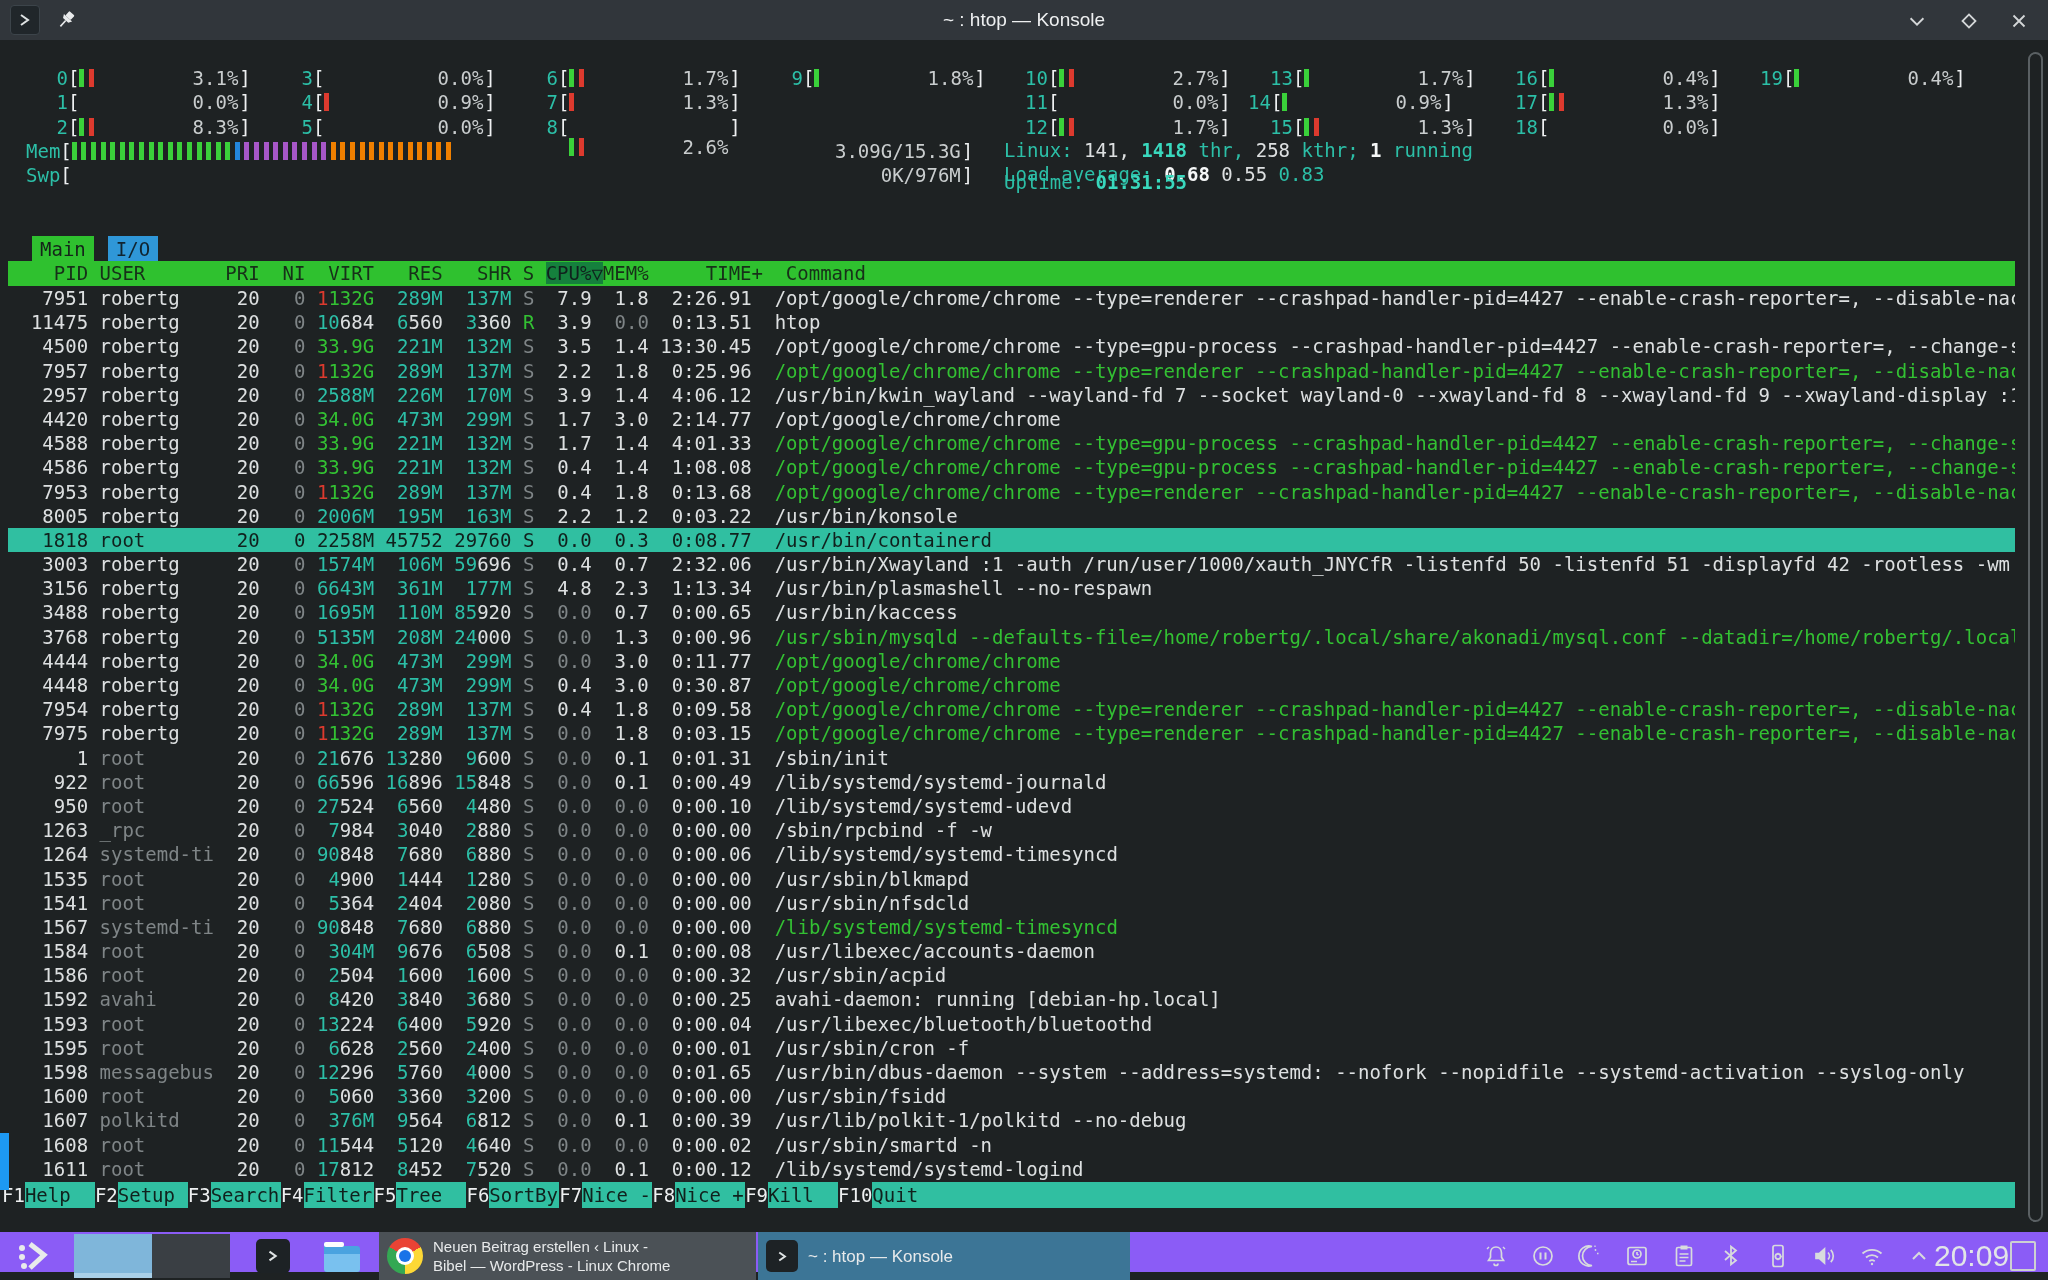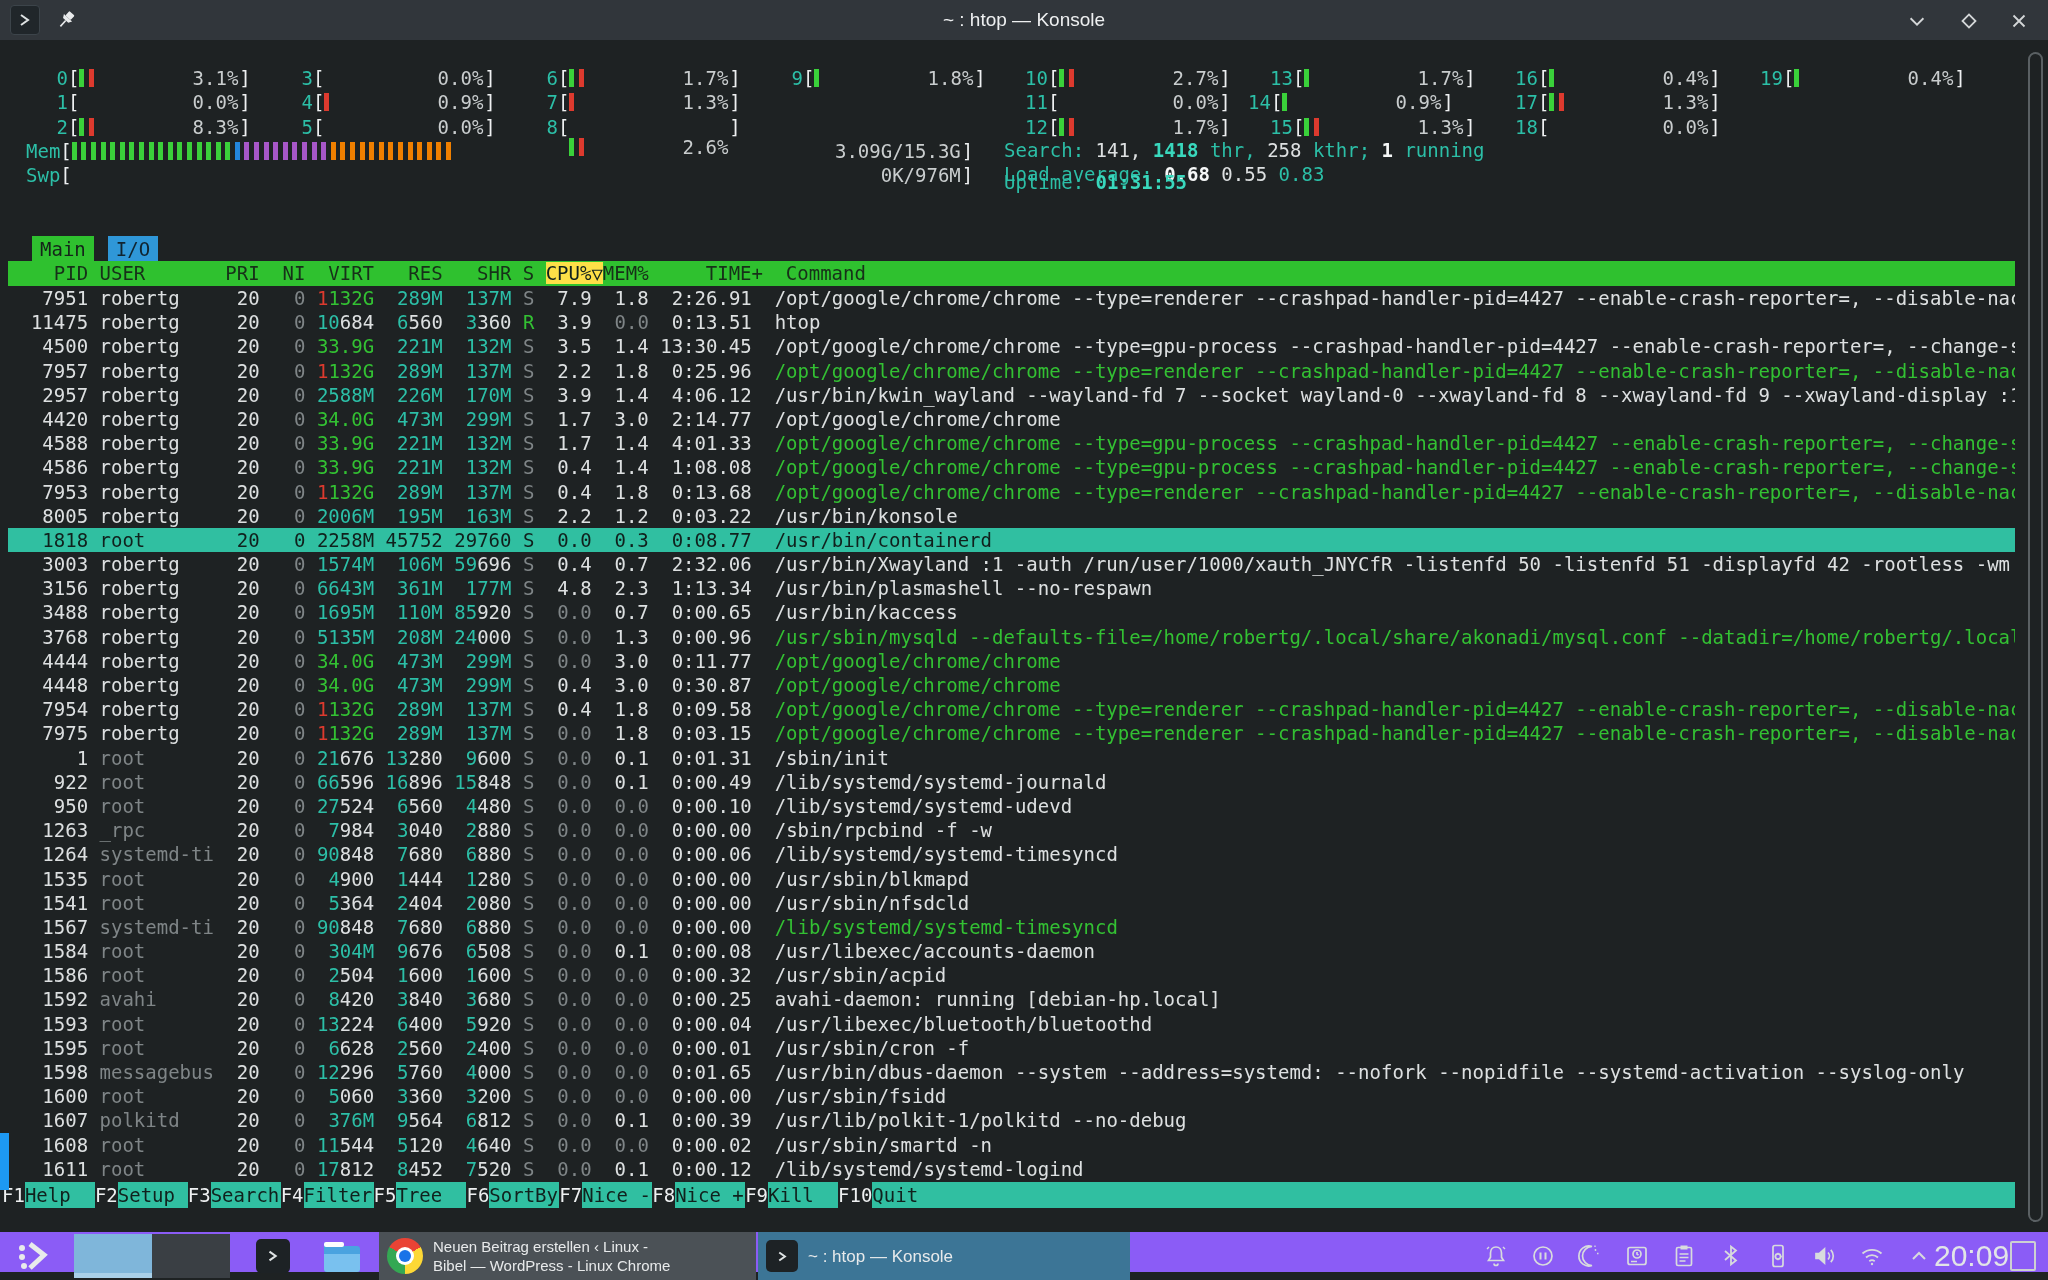--- a/index.html
+++ b/index.html
@@ -44,21 +44,21 @@
 
   .sysline { position:absolute; left:1004px; white-space:pre; }
 
   .tabsrow { position:absolute; left:32px; top:196px; height:26px; display:flex; }
   .tab { padding:0 8px; height:26px; line-height:26px; color:#15241a; }
   .tab.active { background:#2fc12f; margin-right:14px; }
   .tab.io { background:#2f97d8; color:#102430; }
 
   .hline { position:absolute; left:8px; top:221px; width:2007px; height:25px;
            line-height:25px; background:#2fc12f; color:#173019; white-space:pre; }
-  .hline .sortcol { background:#fde047; color:#10211d; }
+  .hline .sortcol { background:#15803d; color:#10211d; }
 
   .rows { position:absolute; left:8px; top:246px; width:2007px; overflow:hidden; }
   .prow { height:24.2px; line-height:24.2px; white-space:pre; overflow:hidden; }
   .prow.sel { background:#30bfa1; }
   .prow.sel span { color:#10211d !important; font-weight:normal !important; }
 
   .fnbar { position:absolute; left:2px; top:1142px; width:2013px; height:26px;
            display:flex; line-height:26px; white-space:pre; }
   .fnbar .fkey { color:#eef0f1; }
   .fnbar .flabel { background:#30bfa1; color:#10211d; width:70px; overflow:hidden; }
@@ -160,21 +160,21 @@
         <div class="meter" style="left: 1270px; top: 26px;"><span class="mlabel">13</span><span class="mbracket">[</span><span class="minner" style="width: 160px;"><span class="tick g"></span><span class="mpct">1.7%</span></span><span class="mbracket">]</span></div>
         <div class="meter" style="left: 1242px; top: 50px; margin-left: 6px;"><span class="mlabel">14</span><span class="mbracket">[</span><span class="minner" style="width: 160px;"><span class="tick g"></span><span class="mpct">0.9%</span></span><span class="mbracket">]</span></div>
         <div class="meter" style="left: 1270px; top: 75px;"><span class="mlabel">15</span><span class="mbracket">[</span><span class="minner" style="width: 160px;"><span class="tick g"></span><span class="tick r"></span><span class="mpct">1.3%</span></span><span class="mbracket">]</span></div>
         <div class="meter" style="left: 1515px; top: 26px;"><span class="mlabel">16</span><span class="mbracket">[</span><span class="minner" style="width: 160px;"><span class="tick g"></span><span class="mpct">0.4%</span></span><span class="mbracket">]</span></div>
         <div class="meter" style="left: 1515px; top: 50px;"><span class="mlabel">17</span><span class="mbracket">[</span><span class="minner" style="width: 160px;"><span class="tick g"></span><span class="tick r"></span><span class="mpct">1.3%</span></span><span class="mbracket">]</span></div>
         <div class="meter" style="left: 1515px; top: 75px;"><span class="mlabel">18</span><span class="mbracket">[</span><span class="minner" style="width: 160px;"><span class="mpct">0.0%</span></span><span class="mbracket">]</span></div>
         <div class="meter" style="left: 1760px; top: 26px;"><span class="mlabel">19</span><span class="mbracket">[</span><span class="minner" style="width: 160px;"><span class="tick g"></span><span class="mpct">0.4%</span></span><span class="mbracket">]</span></div>
         <div class="meter" style="left: 26px; top: 99px;"><span class="mlabel">Mem</span><span class="mbracket">[</span><span class="minner" style="width: 890px;"><span class="tick g"></span><span class="tick g"></span><span class="tick g"></span><span class="tick g"></span><span class="tick g"></span><span class="tick g"></span><span class="tick g"></span><span class="tick g"></span><span class="tick g"></span><span class="tick g"></span><span class="tick g"></span><span class="tick g"></span><span class="tick g"></span><span class="tick g"></span><span class="tick g"></span><span class="tick g"></span><span class="tick g"></span><span class="tick b"></span><span class="tick p"></span><span class="tick p"></span><span class="tick p"></span><span class="tick p"></span><span class="tick p"></span><span class="tick p"></span><span class="tick p"></span><span class="tick p"></span><span class="tick p"></span><span class="tick o"></span><span class="tick o"></span><span class="tick o"></span><span class="tick o"></span><span class="tick o"></span><span class="tick o"></span><span class="tick o"></span><span class="tick o"></span><span class="tick o"></span><span class="tick o"></span><span class="tick o"></span><span class="tick o"></span><span class="tick o"></span><span class="mpct">3.09G/15.3G</span></span><span class="mbracket">]</span></div>
         <div class="meter" style="left: 26px; top: 123px;"><span class="mlabel">Swp</span><span class="mbracket">[</span><span class="minner" style="width: 890px;"><span class="mpct">0K/976M</span></span><span class="mbracket">]</span></div>
       </div>
-    <div class="sysline" style="top:99px" id="tasksline"><span class="cyan">Search: </span><span class="fg">141, </span><span class="cyanb">1418</span><span class="cyan"> thr, </span><span class="fg">258</span><span class="cyan"> kthr; </span><span class="fgb">1</span><span class="cyan"> running</span></div>
+    <div class="sysline" style="top:99px" id="tasksline"><span class="cyan">Linux: </span><span class="fg">141, </span><span class="cyanb">1418</span><span class="cyan"> thr, </span><span class="fg">258</span><span class="cyan"> kthr; </span><span class="fgb">1</span><span class="cyan"> running</span></div>
     <div class="sysline" style="top:123px" id="loadline"><span class="cyan">Load average: </span><span class="fgb">0.68 </span><span class="fg">0.55 </span><span class="cyan">0.83</span></div>
     <div class="sysline" style="top:131px" id="uptimeline"><span class="cyan">Uptime: </span><span class="cyanb">01:31:55</span></div>
 
     <div class="tabsrow">
       <span class="tab active">Main</span>
       <span class="tab io">I/O</span>
     </div>
 
     <div class="hline" id="tablehead"><span class="">    PID USER       PRI  NI  VIRT   RES   SHR S </span><span class="sortcol">CPU%▽</span><span class="">MEM%     TIME+  Command</span></div>
     <div class="rows" id="rows">

